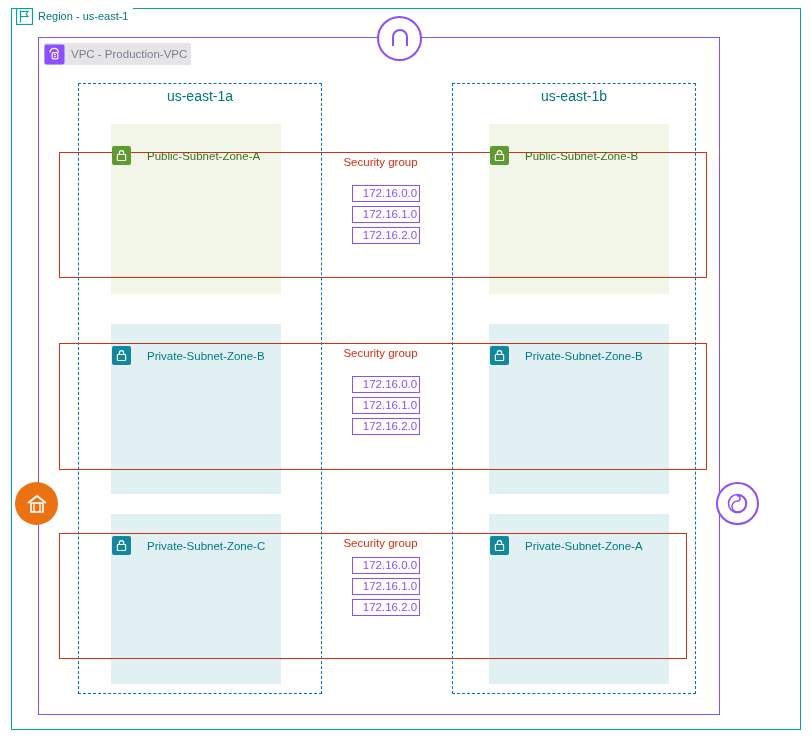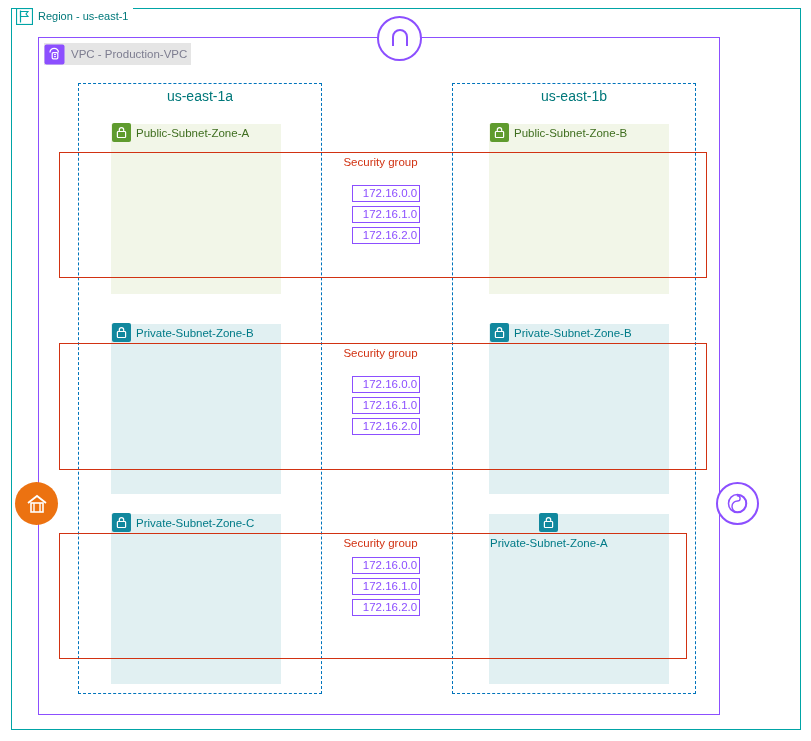--- a/index.html
+++ b/index.html
@@ -50,22 +50,23 @@
   }
 
   
   .subnet{
     box-sizing:border-box;
   }
   .subnet.public{ background:#f2f6e8; }
   .subnet.private{ background:#e1f0f2; }
 
   .subnet-label{
-    display:flex;align-items:center;gap:5px;
+    display:flex;align-items:center;gap:16px;
     font-size:11.5px;
+    margin-top:23px;
   }
   .subnet-label.public .txt{ color:#3f6e1f; }
   .subnet-label.private .txt{ color:#007a87; }
 
   .sn-icon{
     width:19px;height:19px;border-radius:2px;
     display:flex;align-items:center;justify-content:center;
   }
   .sn-icon.public{ background:#5f9b2e; }
   .sn-icon.private{ background:#11889e; }
@@ -223,21 +224,21 @@
 <div class="abs subnet-label private" style="left:112px;top:513px;">
   <span class="sn-icon private">
     <svg width="13" height="13" viewBox="0 0 13 13">
       <rect x="2.4" y="5.5" width="8.2" height="6" rx="0.8" fill="none" stroke="#ffffff" stroke-width="1.2"></rect>
       <path d="M4.3 5.5 V3.9 a2.2 2.2 0 0 1 4.4 0 V5.5" fill="none" stroke="#ffffff" stroke-width="1.2"></path>
     </svg>
   </span>
   <span class="txt">Private-Subnet-Zone-C</span>
 </div>
 
-<div class="abs subnet-label private" style="left:490px;top:513px;flex-direction:column;">
+<div class="abs subnet-label private" style="left:490px;top:513px;">
   <span class="sn-icon private">
     <svg width="13" height="13" viewBox="0 0 13 13">
       <rect x="2.4" y="5.5" width="8.2" height="6" rx="0.8" fill="none" stroke="#ffffff" stroke-width="1.2"></rect>
       <path d="M4.3 5.5 V3.9 a2.2 2.2 0 0 1 4.4 0 V5.5" fill="none" stroke="#ffffff" stroke-width="1.2"></path>
     </svg>
   </span>
   <span class="txt">Private-Subnet-Zone-A</span>
 </div>
 
 <div class="abs sg-title" style="left:328px;top:156px;width:105px;">Security group</div>

